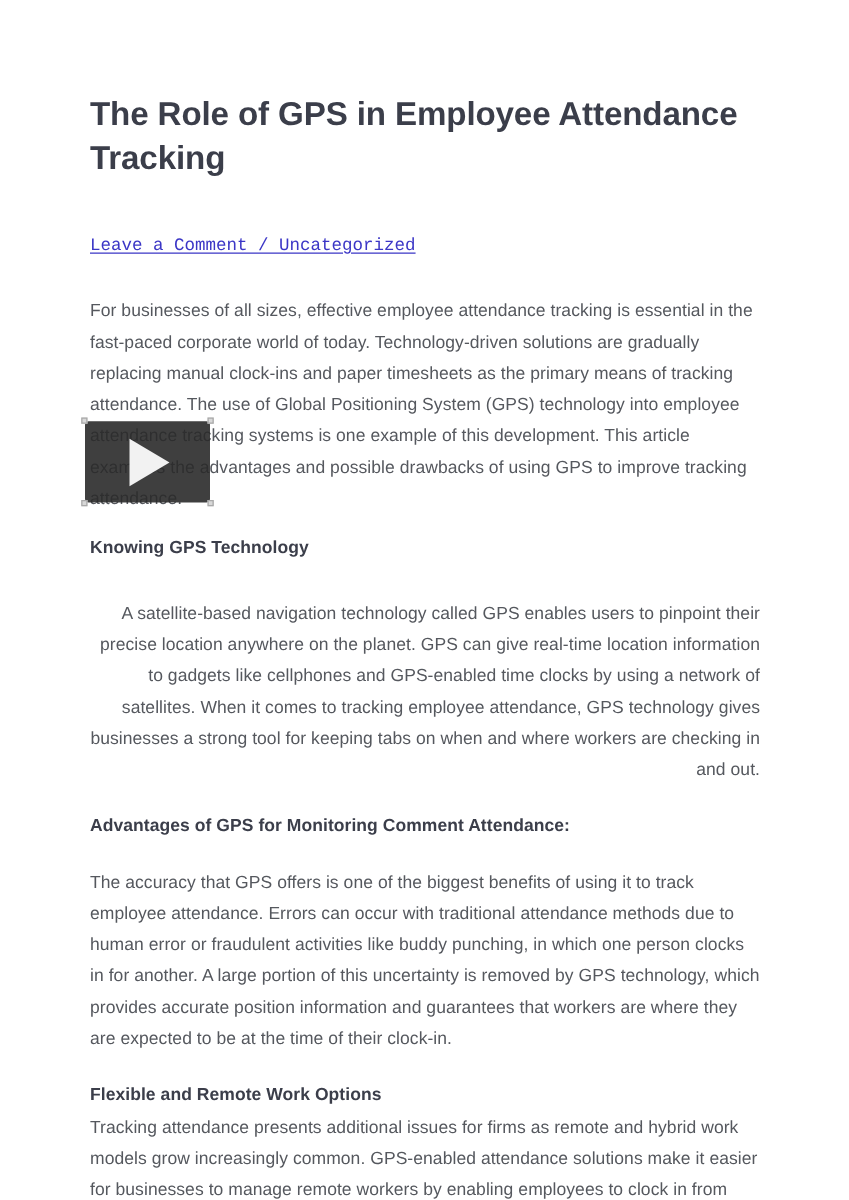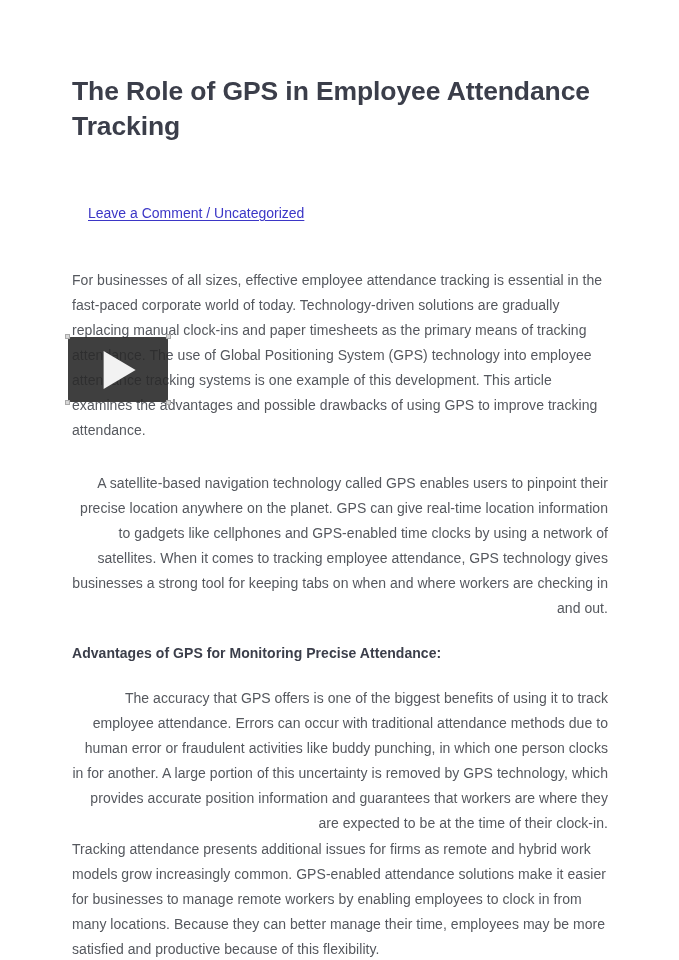--- a/index.html
+++ b/index.html
@@ -32,42 +32,43 @@
     font-size: 26.5px;
     line-height: 35px;
     font-weight: bold;
     color: #3b3e4a;
     letter-spacing: -0.1px;
     max-width: 545px;
   }
 
   
   .post-meta {
-    margin: 16px;
+    margin: 0;
     padding-top: 43px;
     font-size: 14px;
     line-height: 20px;
+    font-family: Liberation Mono, monospace;
   }
   .post-meta a {
     color: #3b36c6;
     text-decoration: underline;
     text-underline-offset: 2px;
   }
 
   
   .body-text {
     margin: 0;
     font-size: 14px;
     line-height: 25px;
     color: #55585e;
     letter-spacing: 0.05px;
   }
   .p-intro     { padding-top: 29px; }
   .p-satellite { padding-top: 28px; text-align: right; }
-  .p-accuracy  { padding-top: 20px; text-align: right; }
+  .p-accuracy  { padding-top: 20px; }
   .p-flexible  { padding-top: 1px; }
 
   
   .sub-head {
     margin: 0;
     font-size: 14px;
     line-height: 25px;
     font-weight: bold;
     color: #3b3e4a;
     letter-spacing: 0.05px;
@@ -119,28 +120,30 @@
 <div class="page">
 
   <h1 class="post-title">The Role of GPS in Employee Attendance Tracking</h1>
 
   <div class="post-meta">
     <a href="#">Leave a Comment / Uncategorized</a>
   </div>
 
   <p class="body-text p-intro">For businesses of all sizes, effective employee attendance tracking is essential in the fast-paced corporate world of today. Technology-driven solutions are gradually replacing manual clock-ins and paper timesheets as the primary means of tracking attendance. The use of Global Positioning System (GPS) technology into employee attendance tracking systems is one example of this development. This article examines the advantages and possible drawbacks of using GPS to improve tracking attendance.</p>
 
+  <p class="sub-head h-knowing">Knowing GPS Technology</p>
 
   <p class="body-text p-satellite">A satellite-based navigation technology called GPS enables users to pinpoint their precise location anywhere on the planet. GPS can give real-time location information to gadgets like cellphones and GPS-enabled time clocks by using a network of satellites. When it comes to tracking employee attendance, GPS technology gives businesses a strong tool for keeping tabs on when and where workers are checking in and out.</p>
 
-  <p class="sub-head h-advantages">Advantages of GPS for Monitoring Precise Attendance:</p>
+  <p class="sub-head h-advantages">Advantages of GPS for Monitoring Comment Attendance:</p>
 
 
   <p class="body-text p-accuracy">The accuracy that GPS offers is one of the biggest benefits of using it to track employee attendance. Errors can occur with traditional attendance methods due to human error or fraudulent activities like buddy punching, in which one person clocks in for another. A large portion of this uncertainty is removed by GPS technology, which provides accurate position information and guarantees that workers are where they are expected to be at the time of their clock-in.</p>
 
+  <p class="sub-head h-flexible">Flexible and Remote Work Options</p>
 
   <p class="body-text p-flexible">Tracking attendance presents additional issues for firms as remote and hybrid work models grow increasingly common. GPS-enabled attendance solutions make it easier for businesses to manage remote workers by enabling employees to clock in from many locations. Because they can better manage their time, employees may be more satisfied and productive because of this flexibility.</p>
 
   <div class="video-overlay">
     <div class="play-triangle"></div>
     <div class="handle tl"></div>
     <div class="handle tr"></div>
     <div class="handle bl"></div>
     <div class="handle br"></div>
   </div>

